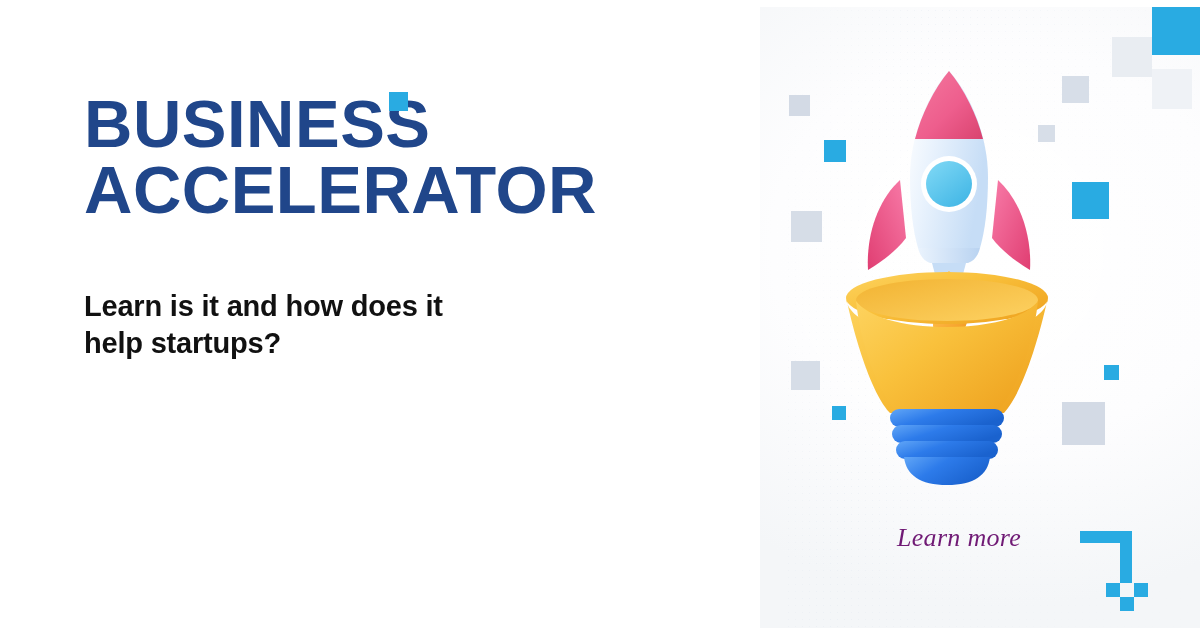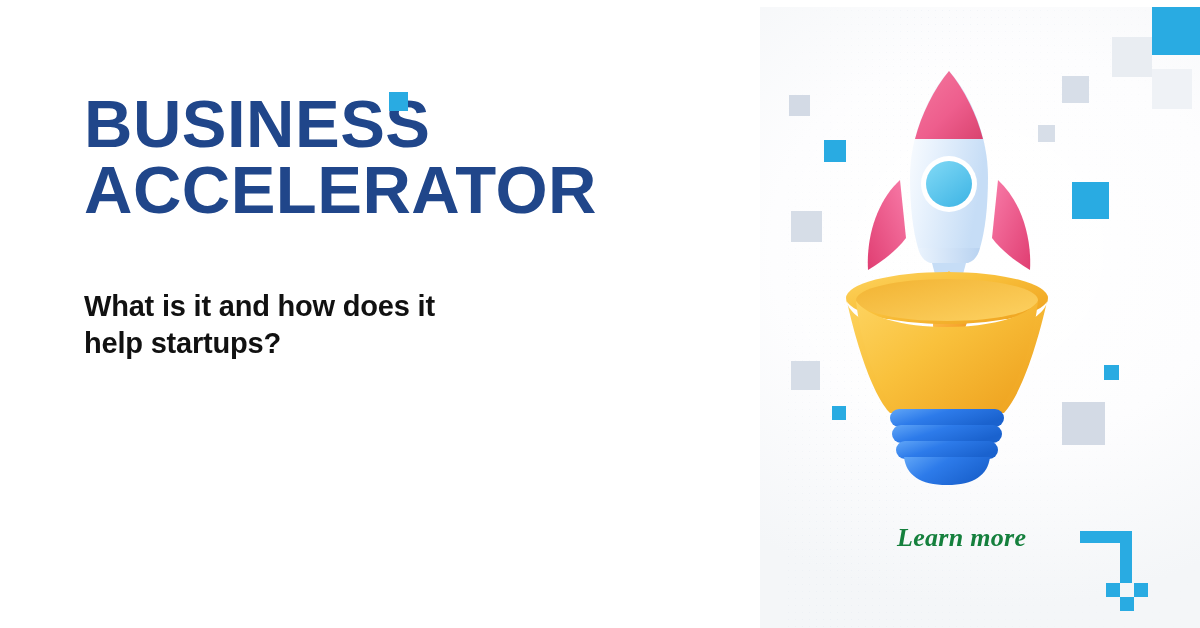--- a/index.html
+++ b/index.html
@@ -98,23 +98,23 @@
     position:absolute; left:189px; top:43px;
     width:8px; height:8px; background:#29ABE2;
   }
 
   
   .learn-more {
     position:absolute;
     left:897px; top:516px;
     font-family:"Liberation Serif", serif;
     font-style:italic;
-    font-weight:bold;
+    font-weight:normal;
     font-size:26px;
-    color:#15803d;
+    color:#701a75;
     letter-spacing:.3px;
     cursor:pointer;
   }
   .corner { position:absolute; }
   .corner i { position:absolute; background:#29ABE2; display:block; }
 
   
   .illus { position:absolute; left:828px; top:58px; width:250px; height:420px; }
 </style>
 </head>
@@ -141,21 +141,21 @@
       <div class="sq" style="left: 1104px; top: 358px; width: 15px; height: 15px; background: rgb(41, 171, 226);"></div>
       <div class="sq" style="left: 1062px; top: 395px; width: 43px; height: 43px; background: rgb(211, 218, 229);"></div>
     </div>
 
   <div class="headline">
     <h1>BUSINESS
 ACCELERATOR</h1>
     <span class="title-accent"></span>
   </div>
 
-  <div class="subtitle">What is it and how does it
+  <div class="subtitle">Learn is it and how does it
 help startups?</div>
 
 
   <div class="learn-more">Learn more</div>
   <div class="corner" style="left:1080px; top:524px; width:66px; height:64px;">
     <i style="left:0;  top:0;  width:52px; height:12px;"></i>
     <i style="left:40px; top:0;  width:12px; height:52px;"></i>
     <i style="left:26px; top:52px; width:14px; height:14px;"></i>
     <i style="left:54px; top:52px; width:14px; height:14px;"></i>
     <i style="left:40px; top:66px; width:14px; height:14px;"></i>

